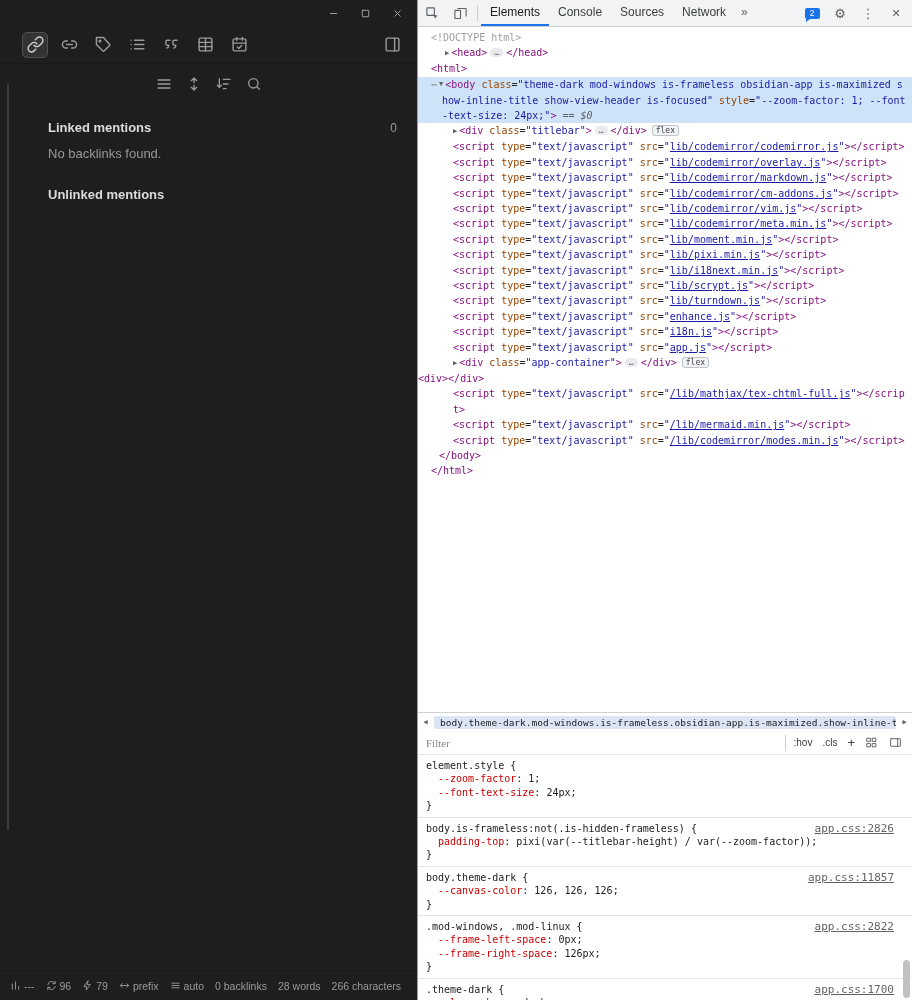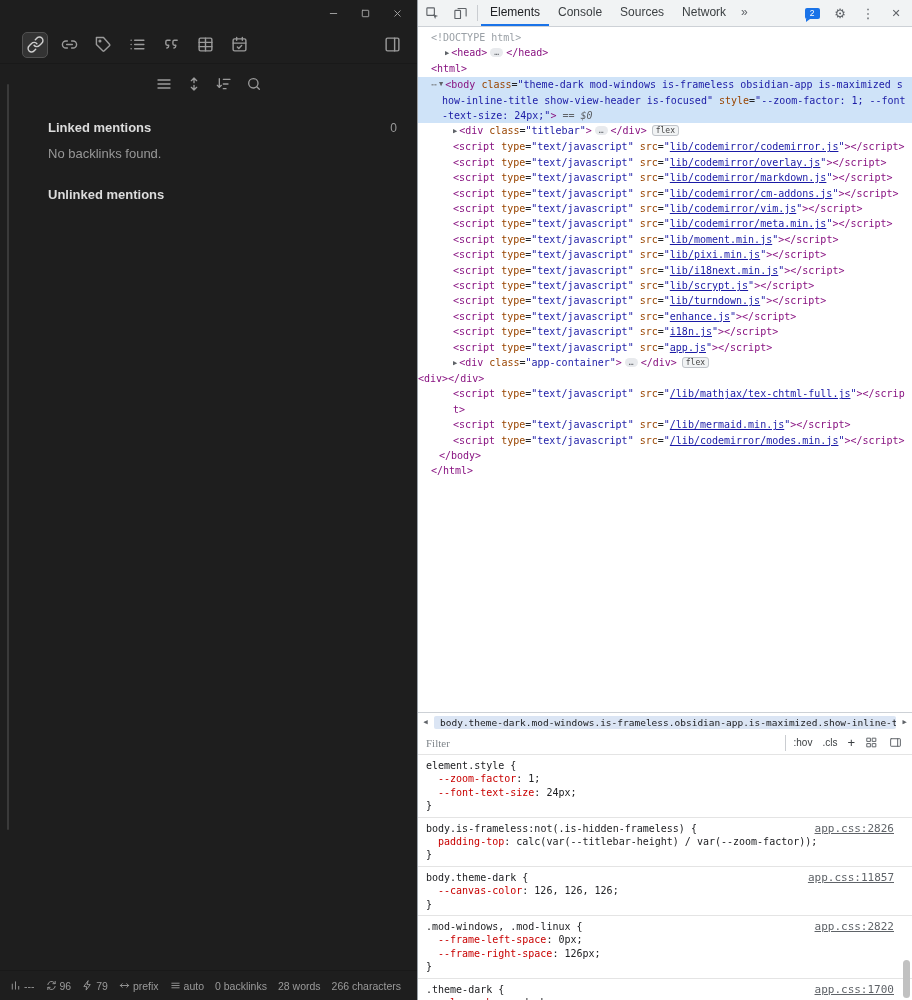--- a/index.html
+++ b/index.html
@@ -428,21 +428,21 @@
           </div>
           <div class="rule-line decl"><span class="prop">--zoom-factor</span><span class="colon">: </span><span class="pval">1</span><span class="colon">;</span></div>
           <div class="rule-line decl"><span class="prop">--font-text-size</span><span class="colon">: </span><span class="pval">24px</span><span class="colon">;</span></div>
           <div class="rule-line close-brace">}</div>
         </div>
         <div class="style-rule">
           <div class="rule-line rule-head">
             <span class="sel">body.is-frameless:not(.is-hidden-frameless) {</span>
             <span class="css-link">app.css:2826</span>
           </div>
-          <div class="rule-line decl"><span class="prop">padding-top</span><span class="colon">: </span><span class="pval">calc(var(--titlebar-height) / var(--zoom-factor))</span><span class="colon">;</span></div>
+          <div class="rule-line decl"><span class="prop">padding-top</span><span class="colon">: </span><span class="pval">pixi(var(--titlebar-height) / var(--zoom-factor))</span><span class="colon">;</span></div>
           <div class="rule-line close-brace">}</div>
         </div>
         <div class="style-rule">
           <div class="rule-line rule-head">
             <span class="sel">body.theme-dark {</span>
             <span class="css-link">app.css:11857</span>
           </div>
           <div class="rule-line decl"><span class="prop">--canvas-color</span><span class="colon">: </span><span class="pval">126, 126, 126</span><span class="colon">;</span></div>
           <div class="rule-line close-brace">}</div>
         </div>

